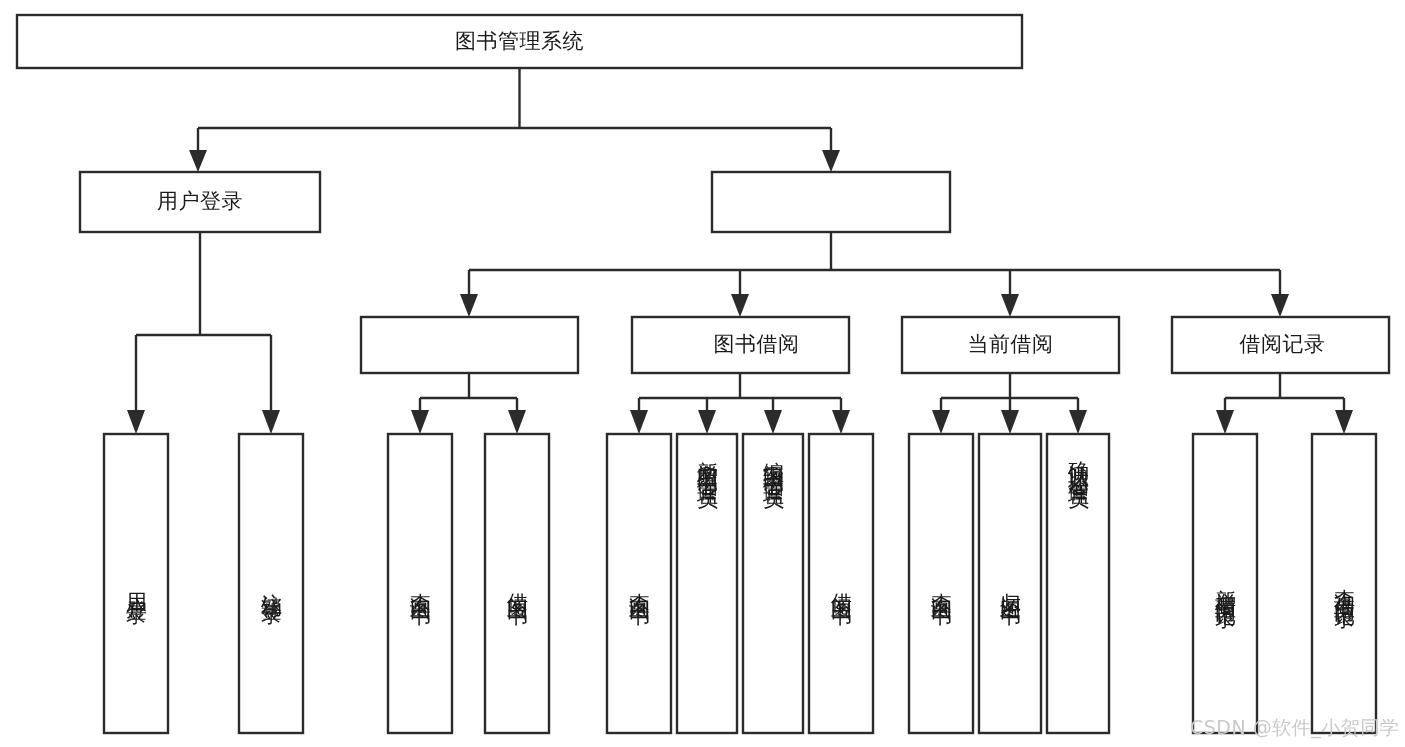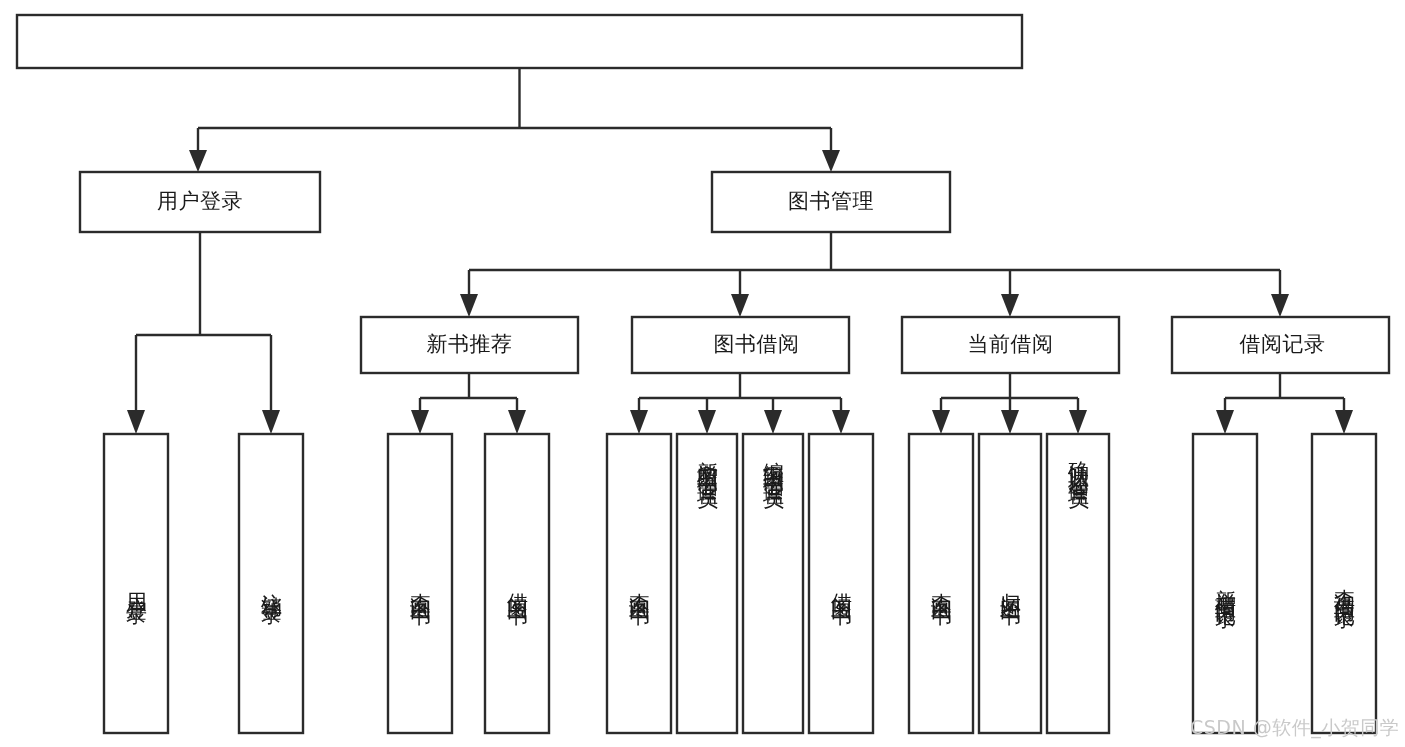--- a/index.html
+++ b/index.html
@@ -178,26 +178,25 @@
     <rect class="nodebox" x="809" y="434" width="64" height="299"></rect>
 
     <rect class="nodebox" x="909" y="434" width="64" height="299"></rect>
     <rect class="nodebox" x="979" y="434" width="62" height="299"></rect>
     <rect class="nodebox" x="1047" y="434" width="62" height="299"></rect>
 
     <rect class="nodebox" x="1193" y="434" width="64" height="299"></rect>
     <rect class="nodebox" x="1312" y="434" width="64" height="299"></rect>
   </svg>
 
+  <div class="hlabel" style="left:17px; top:15px; width:1005px; height:53px;">图书管理系统</div>
 
   <div class="hlabel" style="left:80px; top:172px; width:240px; height:60px;">用户登录</div>
 
-  <div class="hlabel" style="left:712px; top:172px; width:238px; height:60px;">图书管理</div>
-
-  <div class="hlabel" style="left:361px; top:317px; width:217px; height:56px;">新书推荐</div>
+
 
   <div class="hlabel" style="left:632px; top:317px; width:217px; height:56px;padding-left:16px;">图书借阅</div>
 
   <div class="hlabel" style="left:902px; top:317px; width:217px; height:56px;">当前借阅</div>
 
   <div class="hlabel" style="left:1172px; top:317px; width:221px; height:56px;">借阅记录</div>
 
   <div class="vlabel" style="left:104px; top:434px; width:64px; height:299px;">用户登录</div>
 
   <div class="vlabel" style="left:239px; top:434px; width:64px; height:299px;">注销登录</div>

